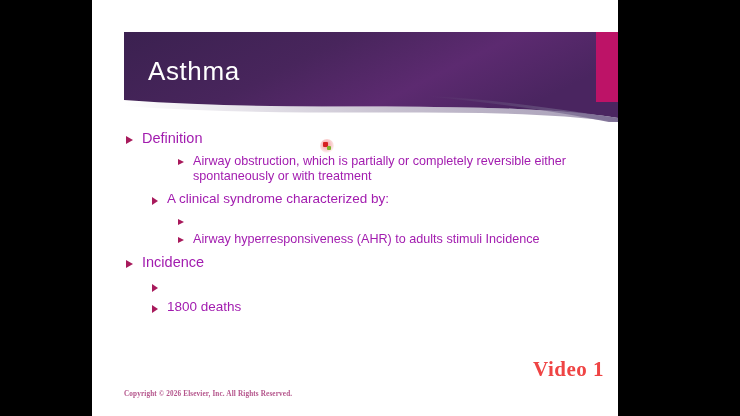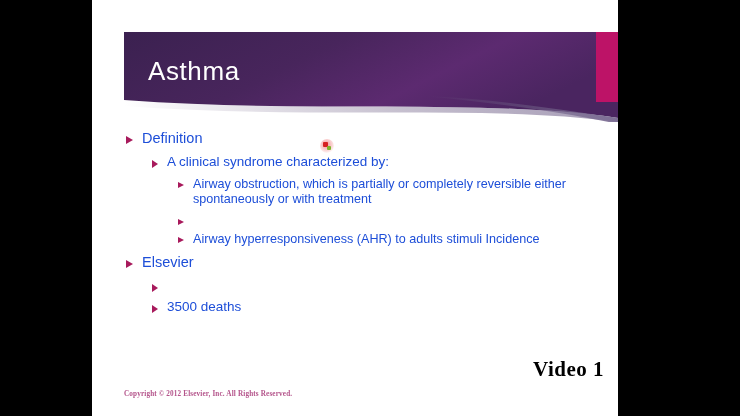--- a/index.html
+++ b/index.html
@@ -91,21 +91,21 @@
   .tri {
     flex: 0 0 auto;
     width: 0;
     height: 0;
     border-top: 4.5px solid transparent;
     border-bottom: 4.5px solid transparent;
     border-left: 7px solid #a81a5c;
   }
 
   .btxt {
-    color: #1d4ed8;
+    color: #a21caf;
     font-family: "Liberation Sans", sans-serif;
     font-weight: 400;
   }
 
   
   .lvl1 { margin-left: 34px; margin-bottom: 7px; }
   .lvl1 .tri { margin-top: 6px; }
   .lvl1 .btxt { font-size: 14.5px; line-height: 17px; margin-left: 9px; }
 
   
@@ -134,21 +134,21 @@
   }
 
   
   .video-tag {
     position: absolute;
     right: 14px;
     bottom: 34px;
     font-family: "Liberation Serif", serif;
     font-size: 21px;
     font-weight: 700;
-    color: #000000;
+    color: #ef4444;
     letter-spacing: 0.5px;
   }
 
   
   .copyright {
     position: absolute;
     left: 32px;
     bottom: 18px;
     font-family: "Liberation Serif", serif;
     font-size: 7.2px;
@@ -225,60 +225,60 @@
 
     <div class="slide-title">Asthma</div>
 
     <div class="body-area">
 
       <div class="bullet-row lvl1">
         <span class="tri"></span>
         <span class="btxt">Definition</span>
       </div>
 
+      <div class="bullet-row lvl3">
+        <span class="tri"></span>
+        <span class="btxt">Airway obstruction, which is partially or completely reversible either spontaneously or with treatment</span>
+      </div>
+
       <div class="bullet-row lvl2">
         <span class="tri"></span>
         <span class="btxt">A clinical syndrome characterized by:</span>
       </div>
 
       <div class="bullet-row lvl3">
         <span class="tri"></span>
-        <span class="btxt">Airway obstruction, which is partially or completely reversible either spontaneously or with treatment</span>
       </div>
 
       <div class="bullet-row lvl3">
         <span class="tri"></span>
-      </div>
-
-      <div class="bullet-row lvl3">
-        <span class="tri"></span>
         <span class="btxt">Airway hyperresponsiveness (AHR) to adults stimuli Incidence</span>
       </div>
 
       <div class="bullet-row lvl1">
         <span class="tri"></span>
-        <span class="btxt">Elsevier</span>
+        <span class="btxt">Incidence</span>
       </div>
 
 
       <div class="bullet-row lvl2">
         <span class="tri"></span>
       </div>
 
       <div class="bullet-row lvl2">
         <span class="tri"></span>
-        <span class="btxt">3500 deaths</span>
+        <span class="btxt">1800 deaths</span>
       </div>
 
     </div>
 
     <div class="pointer-marker">
       <span class="glow"></span>
       <span class="dot-red"></span>
       <span class="dot-green"></span>
     </div>
 
     <div class="video-tag">Video 1</div>
 
-    <div class="copyright">Copyright © 2012 Elsevier, Inc. All Rights Reserved.</div>
+    <div class="copyright">Copyright © 2026 Elsevier, Inc. All Rights Reserved.</div>
 
   </div>
 </div>
 
 </body></html>

